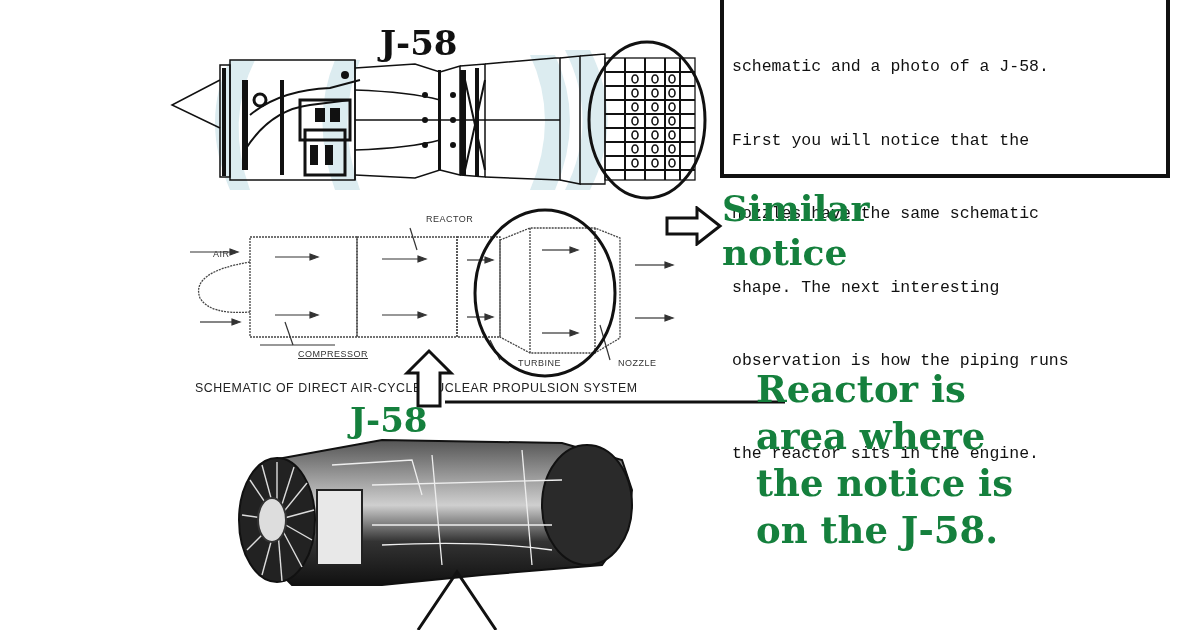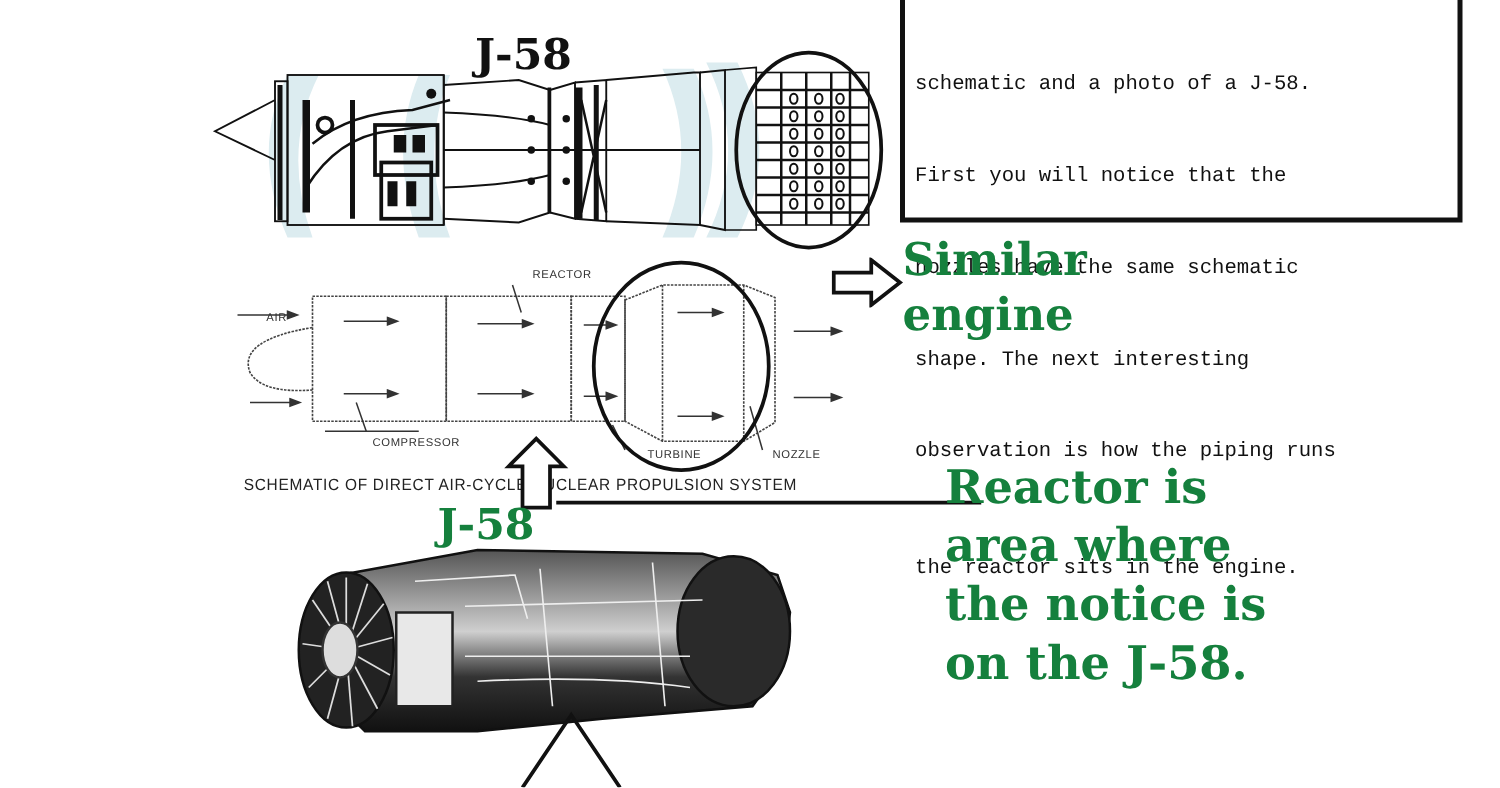--- a/index.html
+++ b/index.html
@@ -167,32 +167,32 @@
       <line x1="125" y1="122" x2="133" y2="145" fill="none"></line>
       <line x1="330" y1="140" x2="340" y2="160" fill="none"></line>
       <line x1="450" y1="160" x2="440" y2="125" fill="none"></line>
       <line x1="100" y1="145" x2="175" y2="145" fill="none"></line>
     </g>
 
     <ellipse cx="385" cy="93" rx="70" ry="83" fill="none" stroke="#111" stroke-width="3"></ellipse>
   </svg>
   <span class="abs schem-label" style="left:25px; top:49px;">AIR</span>
   <span class="abs schem-label" style="left:238px; top:14px;">REACTOR</span>
-  <span class="abs schem-label" style="left:110px; top:149px;">COMPRESSOR</span>
+  <span class="abs schem-label" style="left:110px; top:149px;text-decoration:underline;">COMPRESSOR</span>
   <span class="abs schem-label" style="left:330px; top:158px;">TURBINE</span>
   <span class="abs schem-label" style="left:430px; top:158px;">NOZZLE</span>
 </div>
 <div class="abs schem-title">SCHEMATIC OF DIRECT AIR-CYCLE NUCLEAR PROPULSION SYSTEM</div>
 
 <svg class="abs" style="left:665px; top:206px;" width="58" height="40" viewBox="0 0 58 40">
   <polygon points="2,12 32,12 32,2 55,20 32,38 32,28 2,28" fill="#fff" stroke="#111" stroke-width="3"></polygon>
 </svg>
 <div class="abs heavy callout-similar">
   <div>Similar</div>
-  <div>engine</div>
+  <div>notice</div>
 </div>
 
 <svg class="abs" style="left:400px; top:348px;" width="390" height="60" viewBox="0 0 390 60">
   <polygon points="7,25 29,3 51,25 40,25 40,58 18,58 18,25" fill="#fff" stroke="#111" stroke-width="3"></polygon>
   <line x1="45" y1="54" x2="385" y2="54" stroke="#111" stroke-width="3"></line>
 </svg>
 <div class="abs heavy callout-reactor">
   <div>Reactor is</div>
   <div>area where</div>
   <div>the notice is</div>

